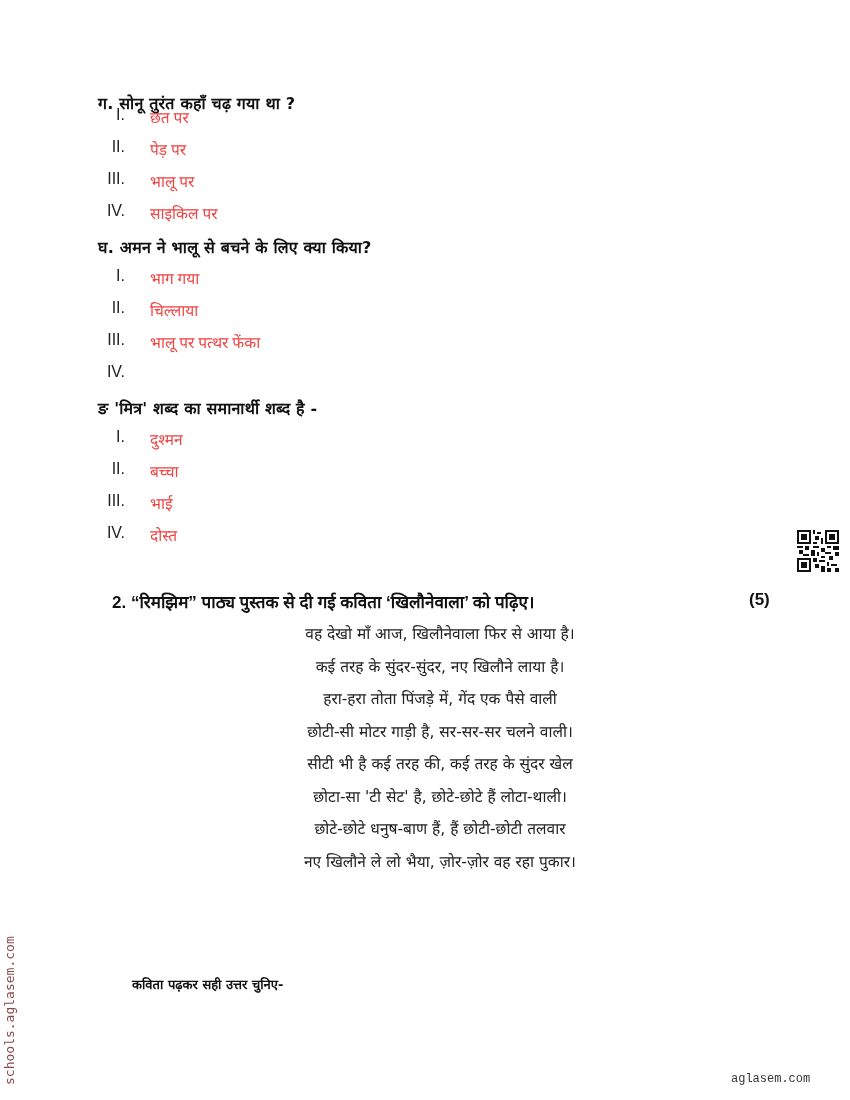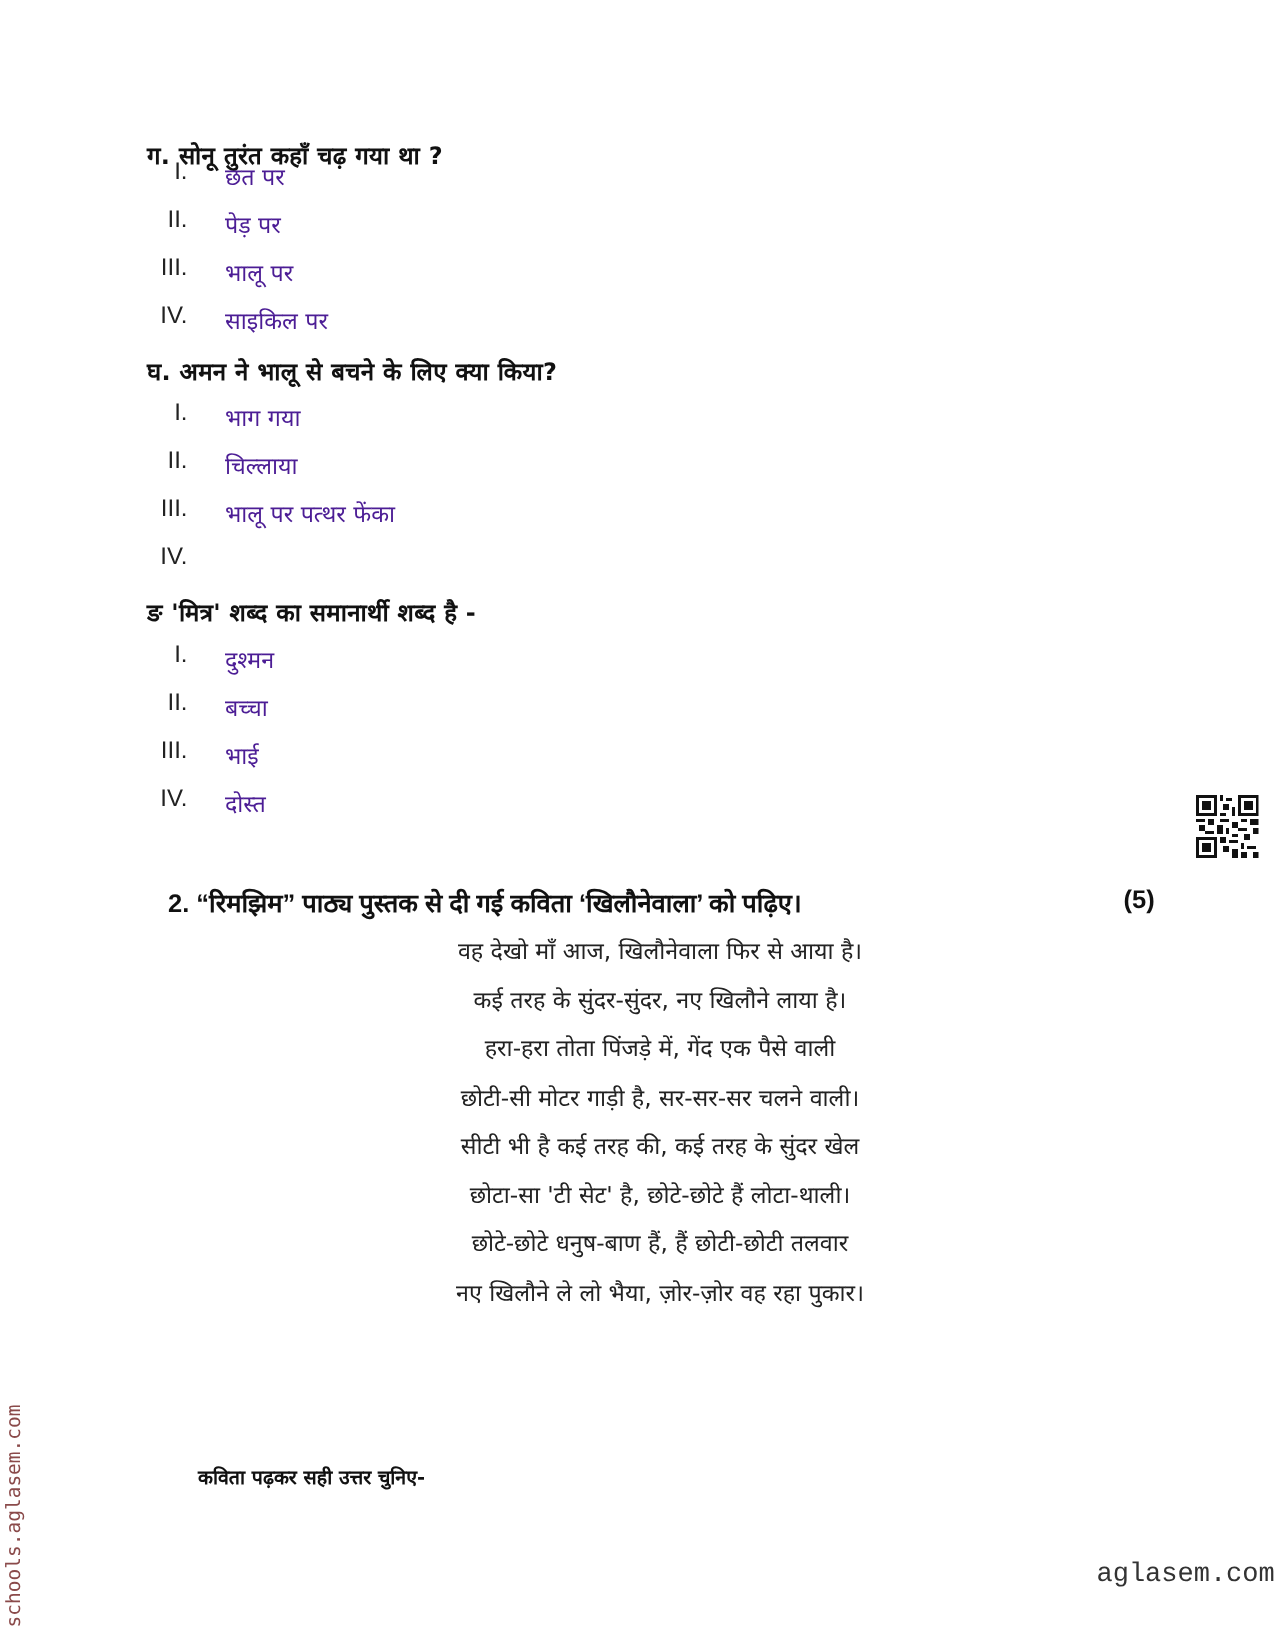--- a/index.html
+++ b/index.html
@@ -9,21 +9,21 @@
     }
     .q-head {
       position: absolute; left: 98px; font-weight: bold; font-size: 16px;
       white-space: nowrap; letter-spacing: 0.2px;
     }
     .opt { position: absolute; left: 0; width: 500px; height: 24px; font-size: 15.5px; white-space: nowrap; }
     .opt .num {
       position: absolute; right: 375px; width: 40px; text-align: right;
       font-family: "Liberation Sans", sans-serif; font-size: 16px; color: #222;
     }
-    .opt .txt { position: absolute; left: 150px; color: #4c1d95; }
+    .opt .txt { position: absolute; left: 150px; color: #ef4444; font-family: Liberation Serif, serif; }
     .q2 {
       position: absolute; left: 112px; top: 590px; font-family: "Liberation Sans", "DejaVu Sans", sans-serif;
       font-weight: bold; font-size: 17px; white-space: nowrap;
     }
     .marks {
       position: absolute; left: 749px; top: 590px; font-family: "Liberation Sans", sans-serif;
       font-weight: bold; font-size: 17px;
     }
     .poem { position: absolute; left: 240px; width: 400px; top: 618px; }
     .poem-line {
@@ -33,22 +33,22 @@
       position: absolute; left: 132px; top: 975px; font-weight: bold; font-size: 13px; white-space: nowrap;
     }
     .qr {
       position: absolute; left: 797px; top: 530px; width: 42px; height: 42px;
     }
     .side-watermark {
       position: absolute; left: 2px; top: 1085px; transform-origin: 0 0; transform: rotate(-90deg);
       font-family: "DejaVu Sans Mono", monospace; font-size: 13px; color: #8a4a4a; white-space: nowrap;
     }
     .footer-watermark {
-      position: absolute; left: 731px; top: 1040px; font-family: "Liberation Mono", monospace;
-      font-size: 18px; color: #333; white-space: nowrap;
+      position: absolute; left: 731px; top: 1072px; font-family: "Liberation Mono", monospace;
+      font-size: 12px; color: #333; white-space: nowrap;
     }
   </style>
 </head>
 <body>
 
 <div class="q-head" style="top:75px;margin-top:17px;">ग. सोनू तुरंत कहाँ चढ़ गया था ?</div>
 <div class="opt" style="top:106px;">
   <span class="num">I.</span>
   <span class="txt">छत पर</span>
 </div>

